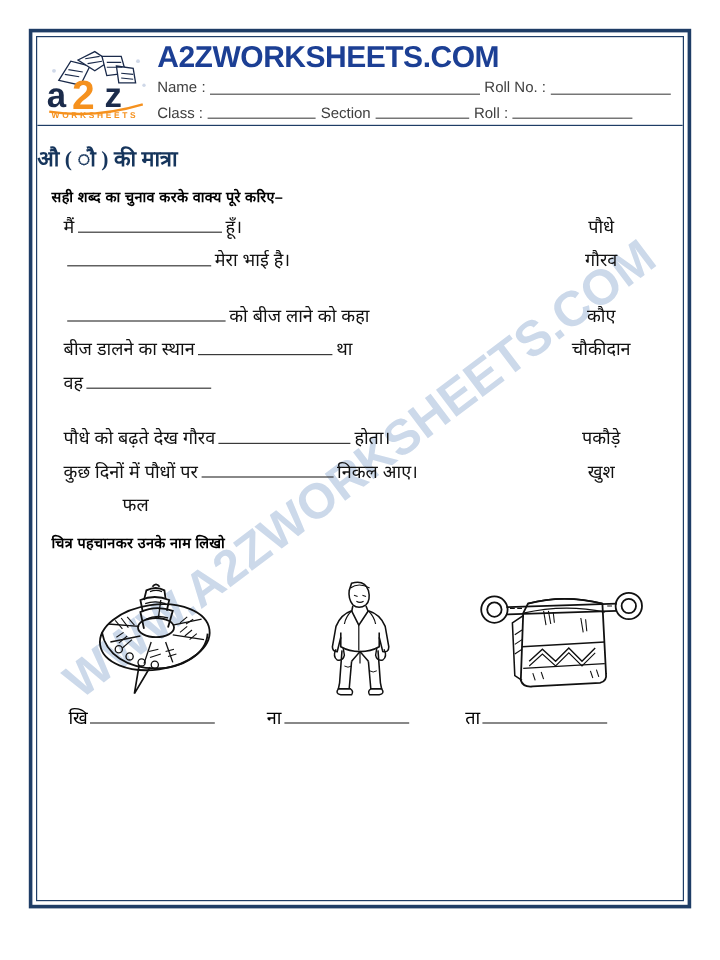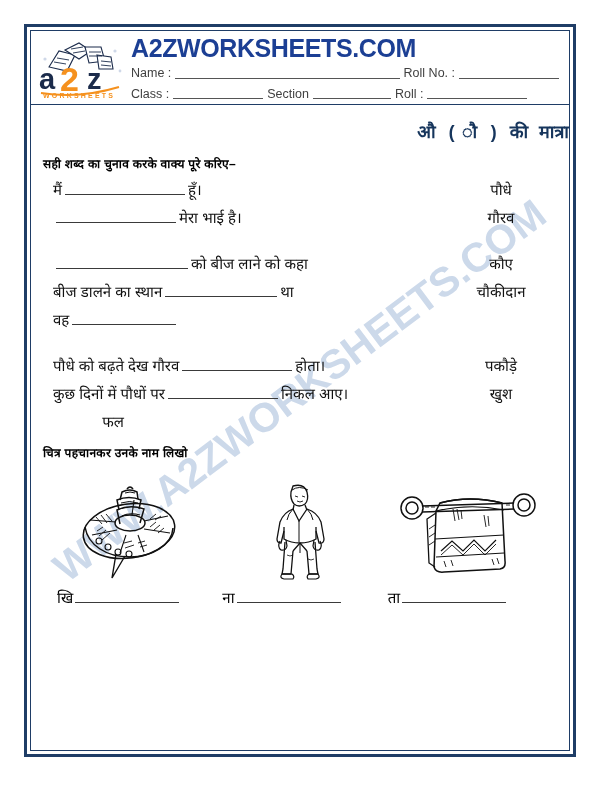--- a/index.html
+++ b/index.html
@@ -112,26 +112,26 @@
     height: 12px;
     margin: 0 4px 2px 2px;
   }
   .rule.grow { flex: 1; }
   .rule.w90 { width: 90px; flex: 0 0 90px; }
   .rule.w80 { width: 78px; flex: 0 0 78px; }
   .rule.w100 { width: 100px; flex: 0 0 100px; }
 
   
   .title {
-    text-align: right;
+    text-align: left;
     color: #16355c;
     font-size: 18px;
     font-weight: bold;
     padding: 14px 0 10px 0;
-    font-family: Liberation Mono, monospace;
+    font-family: Liberation Serif, serif;
   }
 
   
   .section-heading {
     font-size: 12px;
     font-weight: bold;
     color: #000;
     padding: 2px 0 4px 12px;
     letter-spacing: 0.3px;
   }

